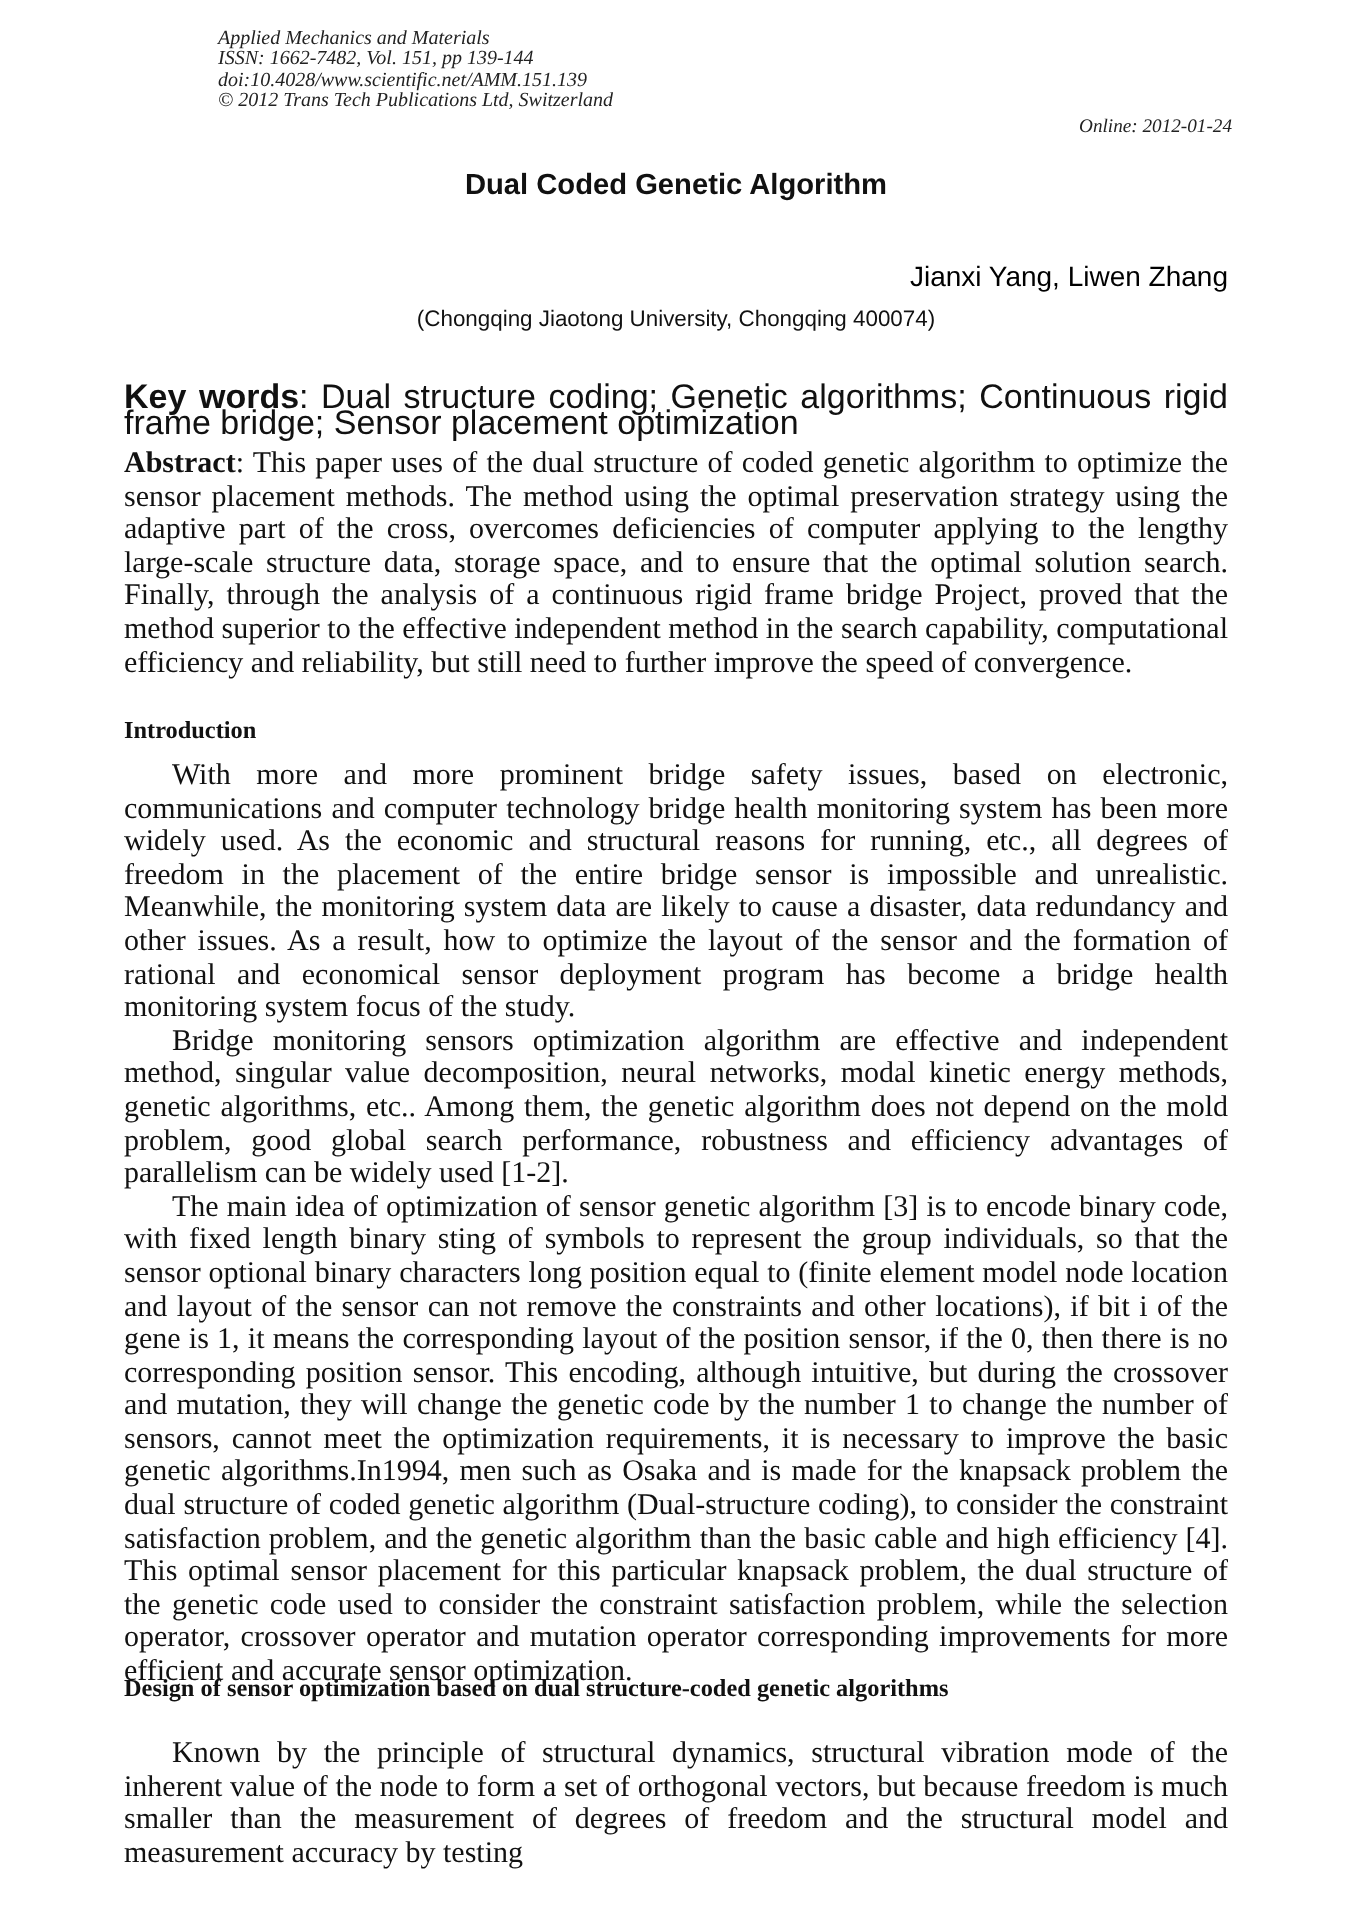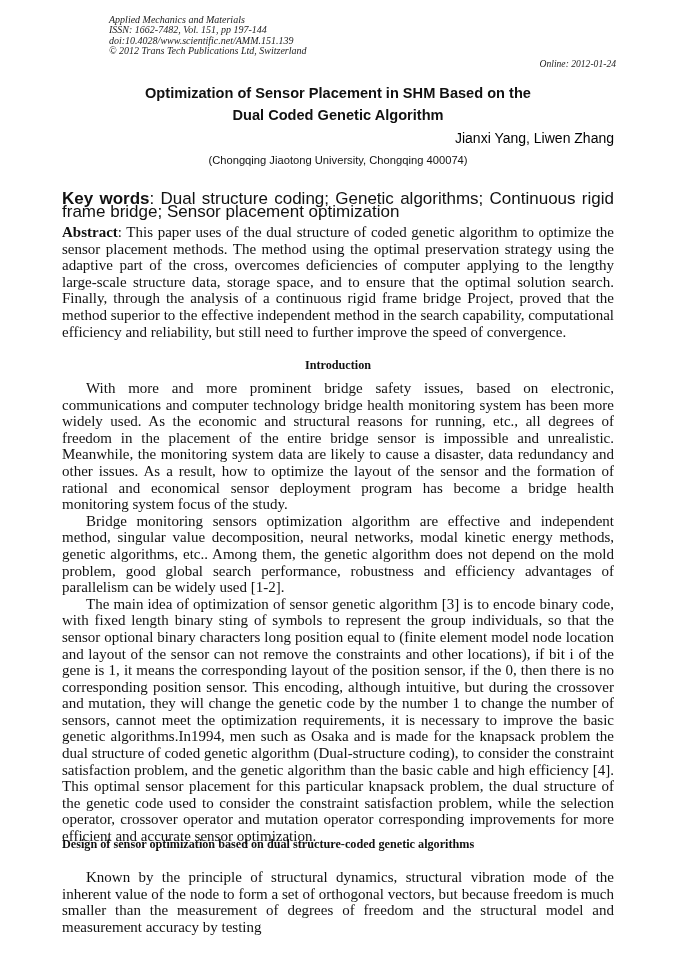--- a/index.html
+++ b/index.html
@@ -10,42 +10,41 @@
     .hdr-right { position: absolute; right: 62px; top: 15px; font-family: "Liberation Serif", serif; font-style: italic; font-size: 9.6px; line-height: 10.4px; color: #222; white-space: nowrap; margin-top: 44px; }
     .title { position: absolute; left: 62px; width: 552px; top: 82px; text-align: center; font-family: "Liberation Sans", sans-serif; font-weight: bold; font-size: 14.6px; line-height: 22px; color: #111; }
     .authors { position: absolute; left: 62px; width: 552px; top: 129px; text-align: right; font-family: "Liberation Sans", sans-serif; font-size: 14px; line-height: 18px; color: #000000; }
     .affil { position: absolute; left: 62px; width: 552px; top: 153px; text-align: center; font-family: "Liberation Sans", sans-serif; font-size: 11.2px; line-height: 14px; color: #111; }
     .keywords { position: absolute; left: 62px; width: 552px; top: 192px; font-family: "Liberation Sans", sans-serif; font-size: 17px; line-height: 13px; text-align: justify; color: #111; }
     .keywords b { font-weight: bold; }
     .body-text { font-family: "Liberation Serif", serif; font-size: 15px; line-height: 16.6px; text-align: justify; color: #111; }
     .abstract { position: absolute; left: 62px; width: 552px; top: 224px; }
     .abstract b { font-weight: bold; }
     .sec-head { position: absolute; left: 62px; width: 552px; font-family: "Liberation Serif", serif; font-weight: bold; font-size: 12.2px; line-height: 16px; color: #111; }
-    .intro-head { top: 357px; text-align: center; }
+    .intro-head { top: 357px; }
     .intro { position: absolute; left: 62px; width: 552px; top: 380px; }
     .intro p { margin: 0; text-indent: 24px; }
     .design-head { top: 836px; }
     .design { position: absolute; left: 62px; width: 552px; top: 852px; margin-top: 17px; }
     .design p { margin: 0; text-indent: 24px; }
   </style>
 </head>
 <body>
 
 <div class="page">
 
   <div class="hdr">
     <div>Applied Mechanics and Materials</div>
-    <div>ISSN: 1662-7482, Vol. 151, pp 197-144</div>
+    <div>ISSN: 1662-7482, Vol. 151, pp 139-144</div>
     <div>doi:10.4028/www.scientific.net/AMM.151.139</div>
     <div>© 2012 Trans Tech Publications Ltd, Switzerland</div>
   </div>
   <div class="hdr-right">Online: 2012-01-24</div>
 
   <div class="title">
-    <div>Optimization of Sensor Placement in SHM Based on the</div>
     <div>Dual Coded Genetic Algorithm</div>
   </div>
 
   <div class="authors">Jianxi Yang, Liwen Zhang</div>
   <div class="affil">(Chongqing Jiaotong University, Chongqing 400074)</div>
 
   <div class="keywords">
     <b>Key words</b><span>: Dual structure coding; Genetic algorithms; Continuous rigid frame bridge; Sensor placement optimization</span>
   </div>
 

